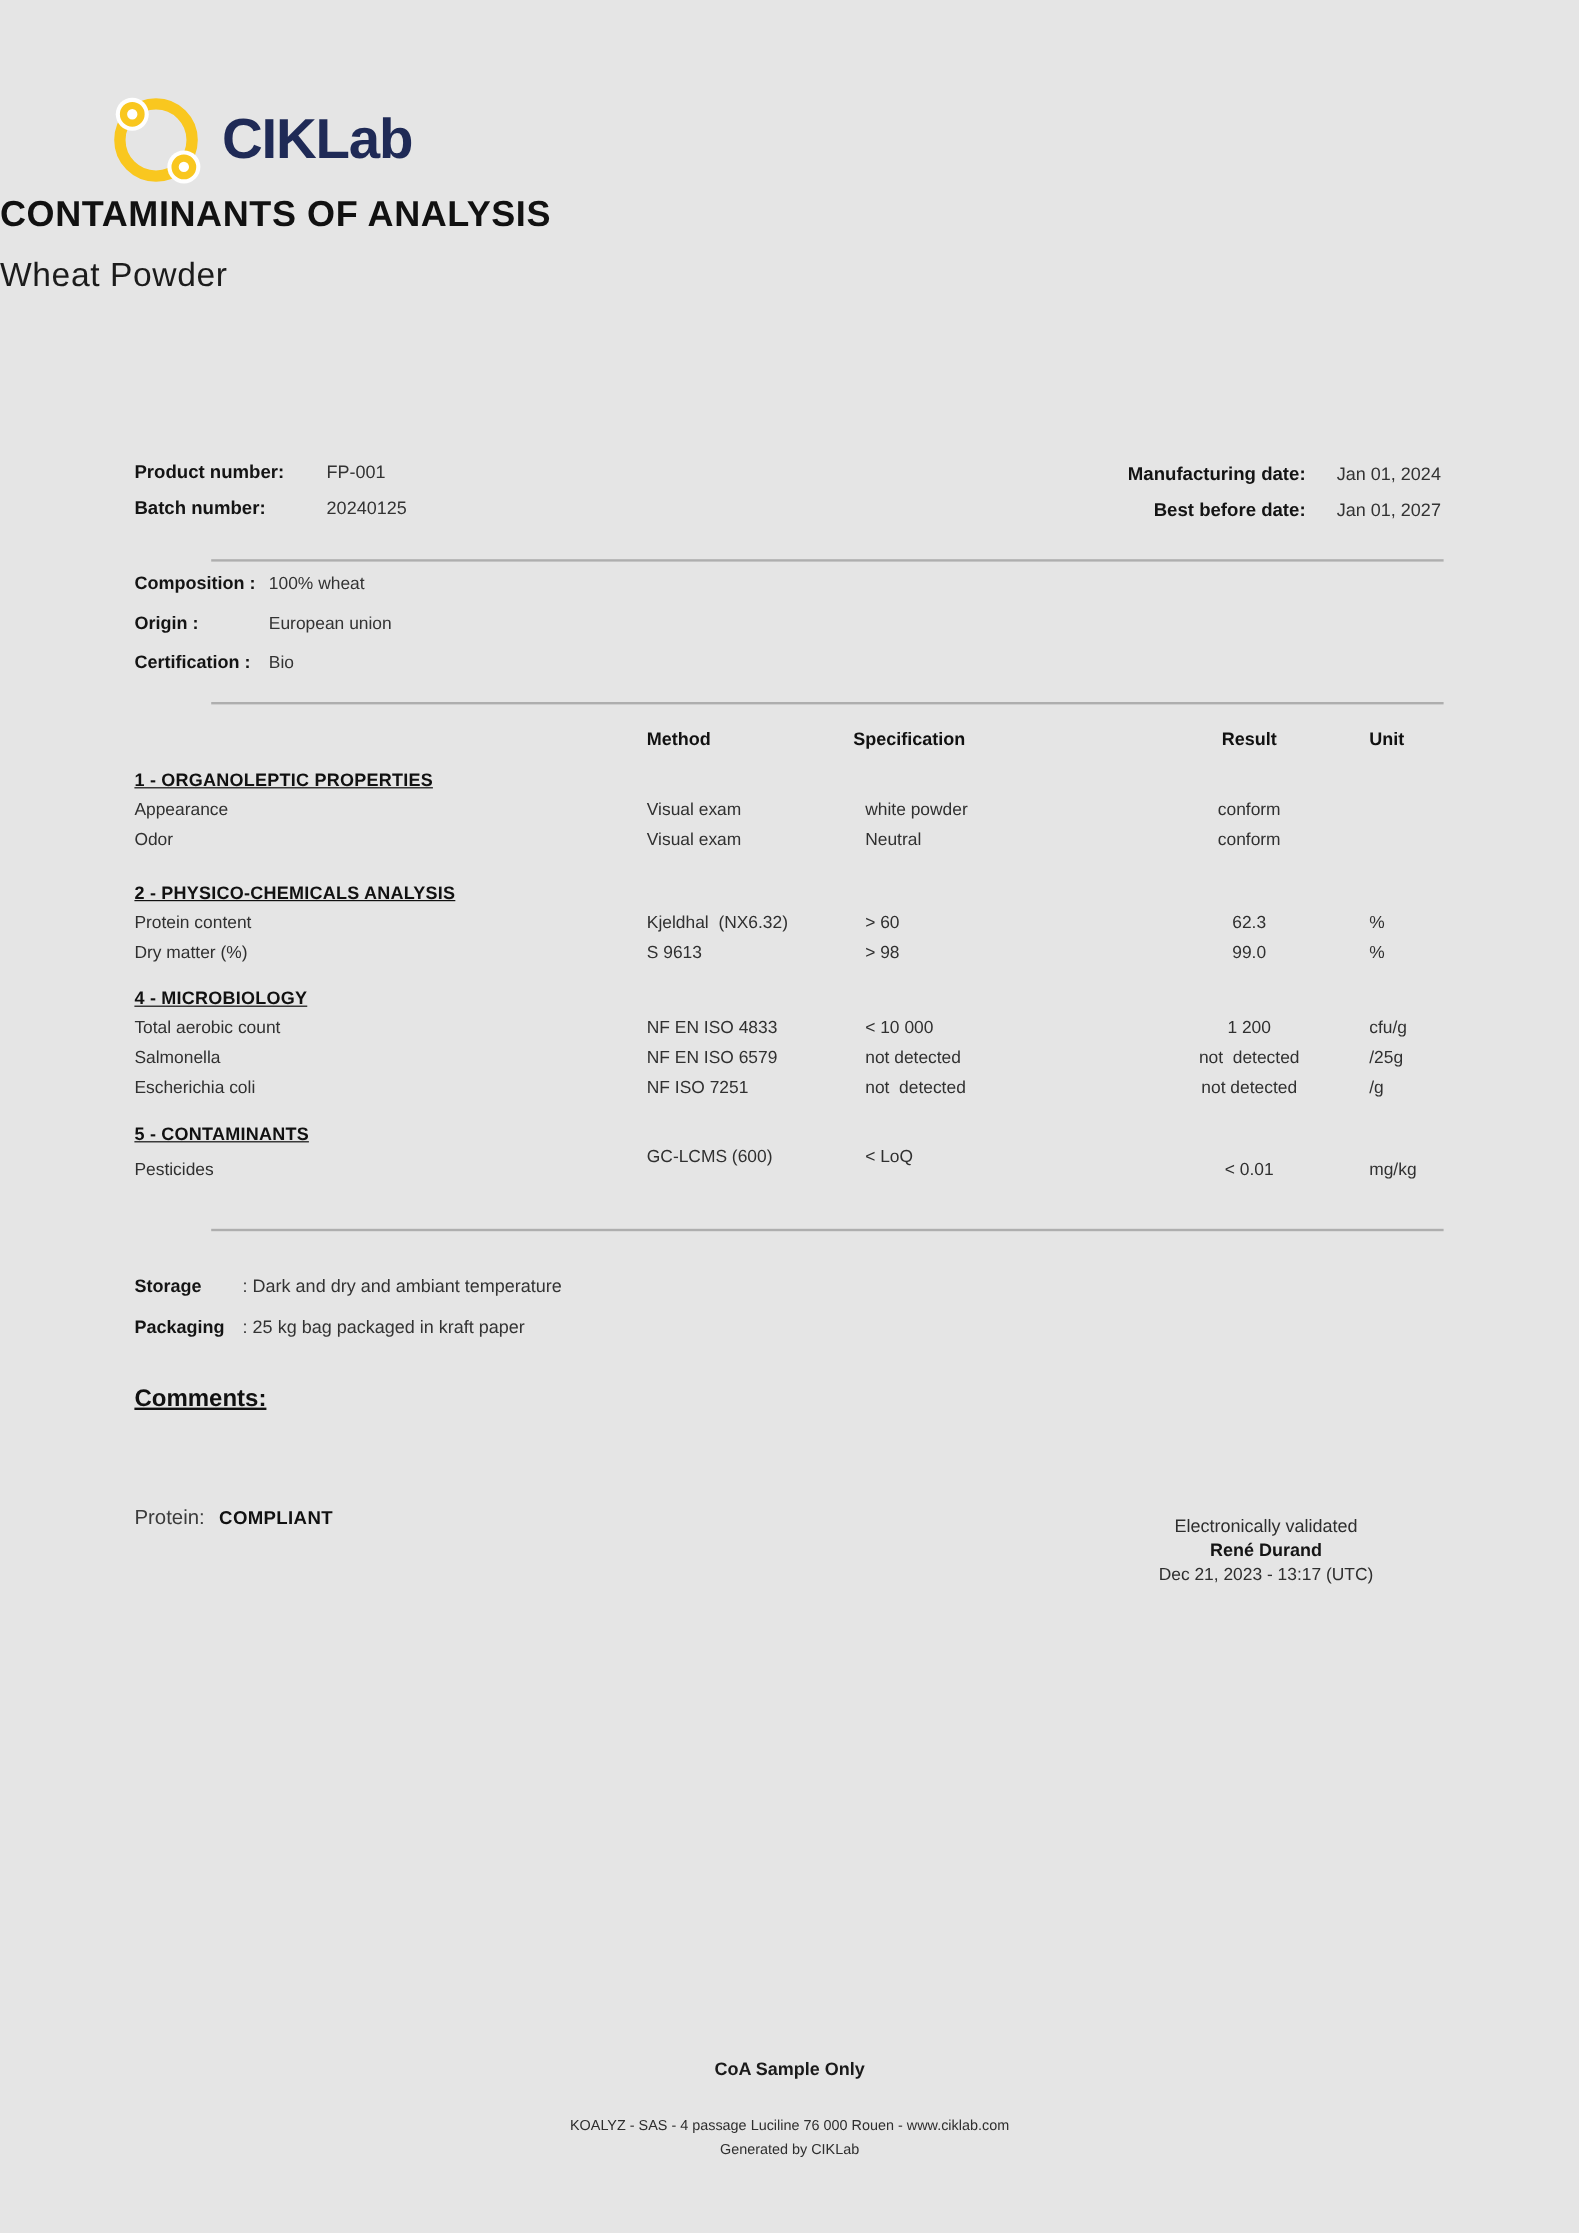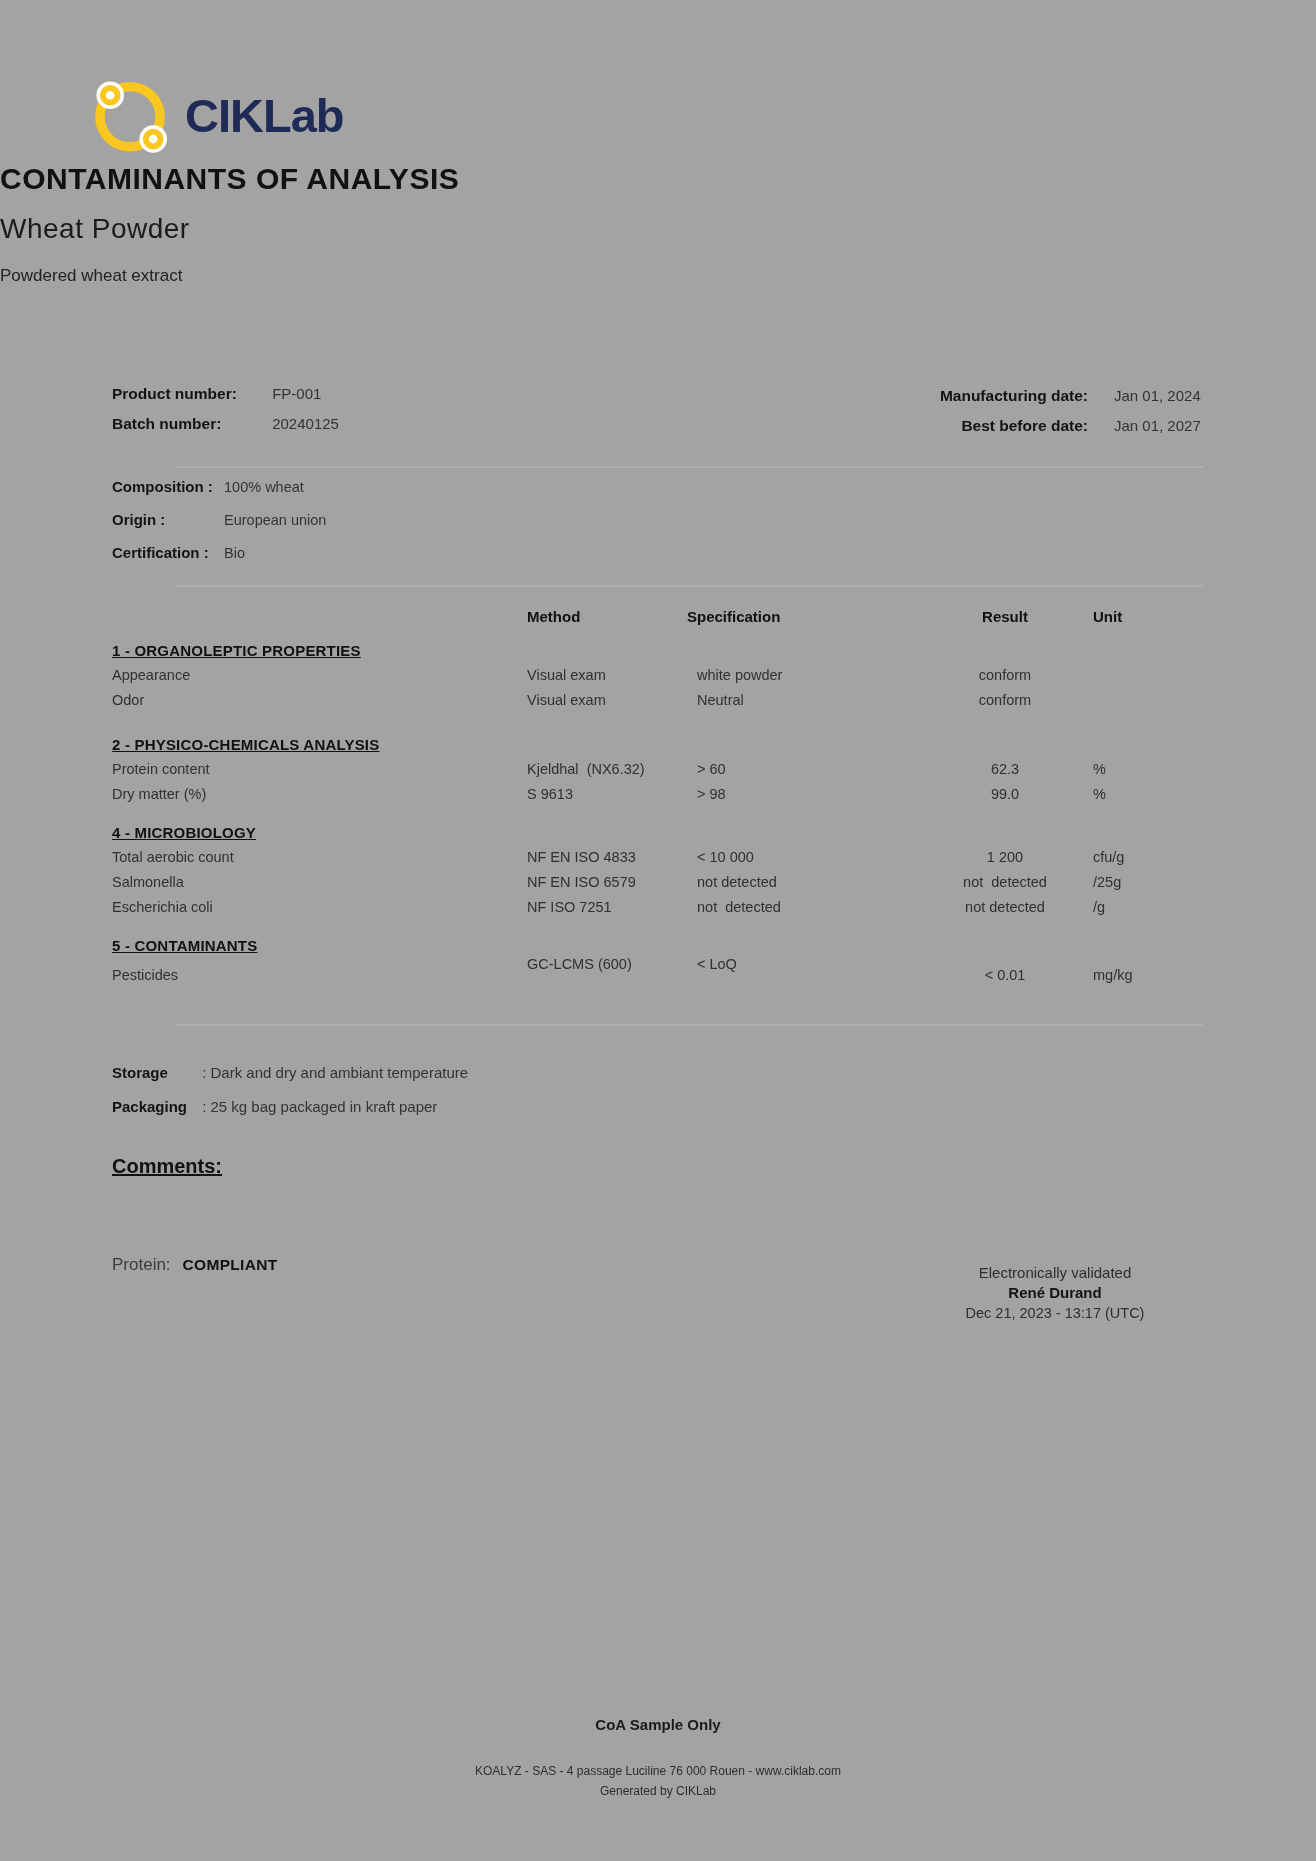--- a/index.html
+++ b/index.html
@@ -1,19 +1,19 @@
 <!DOCTYPE html>
 <html><head>
 <meta charset="utf-8">
 <style>
   * { margin:0; padding:0; box-sizing:border-box; }
   html,body { background:#ffffff; }
   body { font-family:"Liberation Sans", sans-serif; color:#2d2d2d; }
   .page {
-    position:relative; width:1316px; height:1861px; background:#a3a3a3;
+    position:relative; width:1316px; height:1861px; background:#e5e5e5;
     overflow:hidden; margin:0 auto;
   }
   
   .logo { position:absolute; left:85px; top:72px; display:flex; align-items:center; gap:10px; }
   .logo svg { width:90px; height:86px; display:block; }
   .brand-text { font-size:47px; font-weight:700; color:#1f2a56; letter-spacing:-1px; }
   .doc-title { position:absolute; top:162px; width:100%; font-size:30px; font-weight:800; color:#111111; letter-spacing:0.5px; }
   .product-name { position:absolute; top:213px; width:100%; font-size:28px; font-weight:400; color:#1c1c1c; letter-spacing:0.5px; }
   .product-subtitle { position:absolute; top:266px; width:100%; font-size:17px; font-weight:400; color:#222222; }
   
@@ -27,21 +27,21 @@
   
   .hr { position:absolute; left:176px; width:1027px; height:2px; background:#aeaeae; }
   .hr1 { top:466px; } .hr2 { top:585px; } .hr3 { top:1024px; }
   
   .details { position:absolute; left:112px; top:478px; }
   .details .row { height:33px; font-size:14.5px; }
   .details .lbl { display:inline-block; width:108px; font-weight:700; color:#141414; font-size:15px; }
   .details .val { color:#333333; }
   
   .atable { position:absolute; left:112px; top:606px; width:1091px; }
-  .grid-row { display:grid; grid-template-columns:415px 160px 248px 140px 1fr; align-items:center; }
+  .grid-row { display:grid; grid-template-columns:415px 160px 248px 140px 1fr; align-items:center;gap:12px; }
   .t-header { height:20px; font-size:15px; font-weight:700; color:#111111; }
   .t-section { line-height:22px; font-size:15px; font-weight:700; color:#111111; letter-spacing:0.2px;text-decoration:underline; }
   .t-row { height:25px; font-size:14.5px; color:#303030; }
   .cell { white-space:pre-wrap; }
   .c-param { padding-left:0; }
   .c-method { }
   .c-spec { padding-left:10px; }
   .c-result { text-align:center; }
   .c-unit { padding-left:18px; }
   .h-result { text-align:center; }
@@ -83,21 +83,20 @@
         <circle cx="77" cy="78" r="16" fill="#ffffff"></circle>
         <circle cx="27" cy="27" r="8.5" fill="#ffffff" stroke="#f9c71f" stroke-width="7"></circle>
         <circle cx="77" cy="78" r="8.5" fill="#ffffff" stroke="#f9c71f" stroke-width="7"></circle>
       </svg>
     </span>
     <span class="brand-text">CIKLab</span>
   </div>
 
   <div class="doc-title">CONTAMINANTS OF ANALYSIS</div>
   <div class="product-name">Wheat Powder</div>
-  <div class="product-subtitle">Powdered wheat extract</div>
 
   <div class="info-left">
     <div class="row">
       <span class="lbl">Product number:</span>
       <span class="val">FP-001</span>
     </div>
     <div class="row">
       <span class="lbl">Batch number:</span>
       <span class="val">20240125</span>
     </div>

